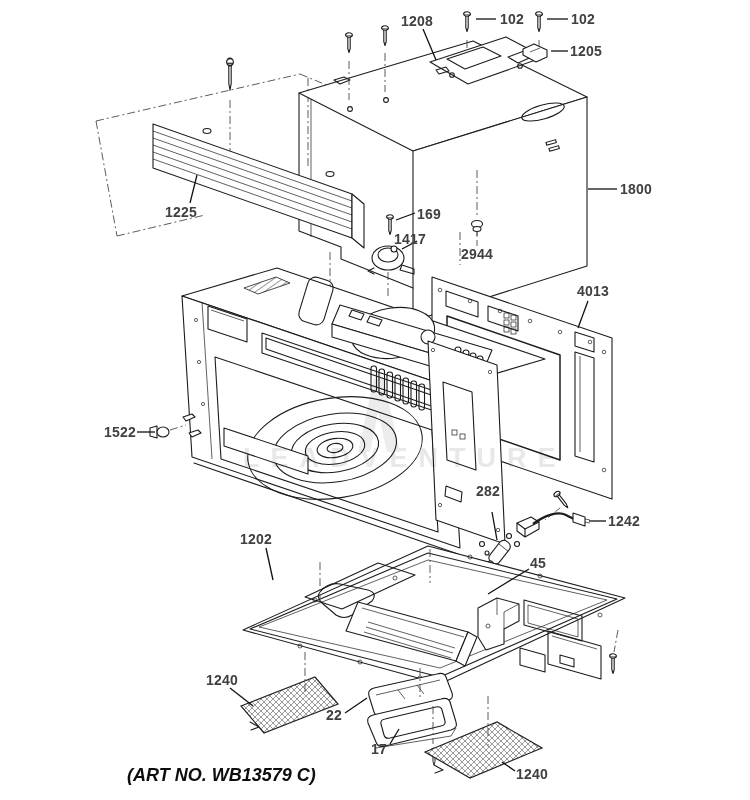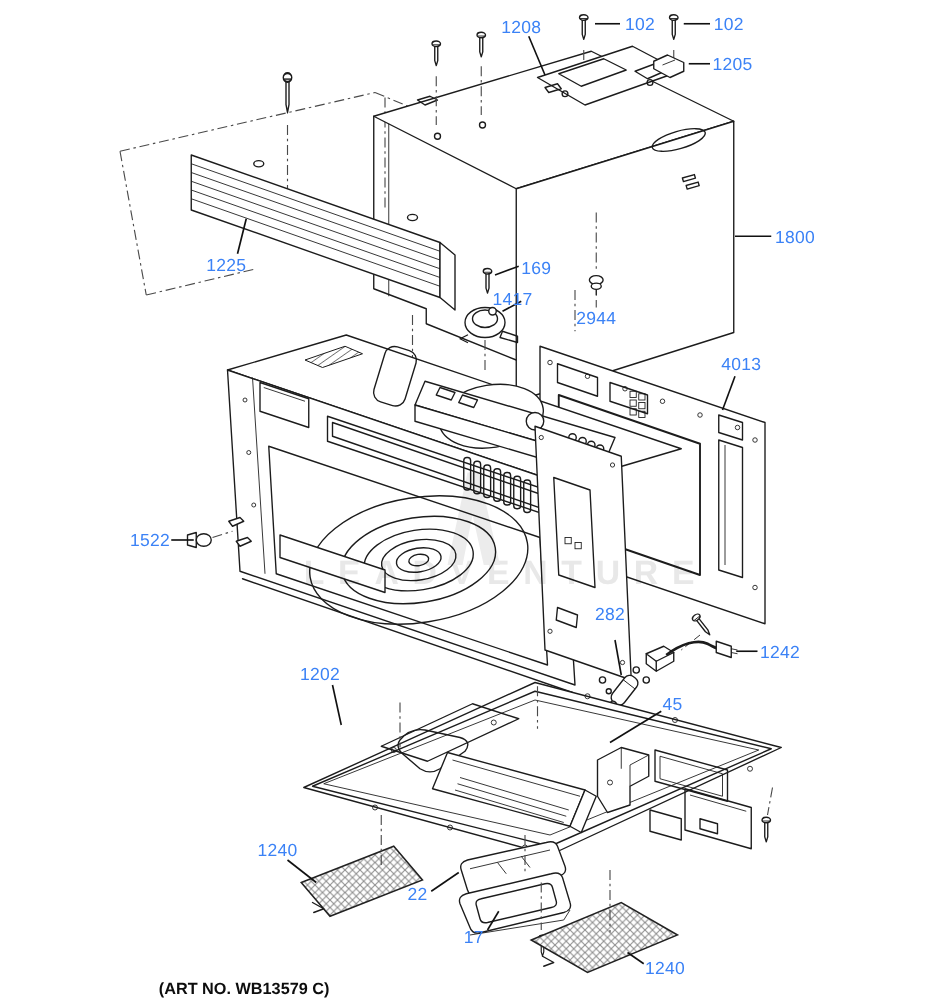--- a/index.html
+++ b/index.html
@@ -8,26 +8,26 @@
     font-family:"Liberation Sans",sans-serif;overflow:hidden;
   }
   .canvas svg{position:absolute;left:0;top:0;}
   .ln{fill:none;stroke:#1c1c1c;stroke-width:1.1;stroke-linejoin:round;stroke-linecap:round;}
   .fw{fill:#ffffff;stroke:#1c1c1c;stroke-width:1.1;stroke-linejoin:round;}
   .fw2{fill:#ffffff;stroke:#1c1c1c;stroke-width:1.5;stroke-linejoin:round;}
   .thin{fill:none;stroke:#1c1c1c;stroke-width:0.7;}
   .dd{fill:none;stroke:#4a4a4a;stroke-width:0.9;stroke-dasharray:8 3 2 3;}
   .lead{fill:none;stroke:#111;stroke-width:1.3;}
   .part-label{
-    position:absolute;font-weight:normal;font-size:14px;color:#3b82f6;
+    position:absolute;font-weight:bold;font-size:14px;color:#404040;
     letter-spacing:0.2px;white-space:nowrap;z-index:30;cursor:pointer;
   }
   .footer-art{
-    position:absolute;left:127px;top:783px;font-weight:bold;font-size:13px;
-    color:#0d0d0d;z-index:30;white-space:nowrap;
+    position:absolute;left:127px;top:765px;font-weight:bold;font-size:18px;
+    color:#0d0d0d;z-index:30;white-space:nowrap;font-style:italic;
   }
   .footer-credit{
     position:absolute;left:300px;top:779px;font-size:13.5px;color:#0d0d0d;
     z-index:30;white-space:nowrap;letter-spacing:-0.2px;
   }
   .wm-layer{position:absolute;left:0;top:0;width:750px;height:664px;
     mix-blend-mode:multiply;pointer-events:none;z-index:20;}
   .wm-text{
     position:absolute;left:243px;top:443px;font-weight:bold;font-size:27px;
     letter-spacing:11px;color:#e8e8e8;white-space:nowrap;

